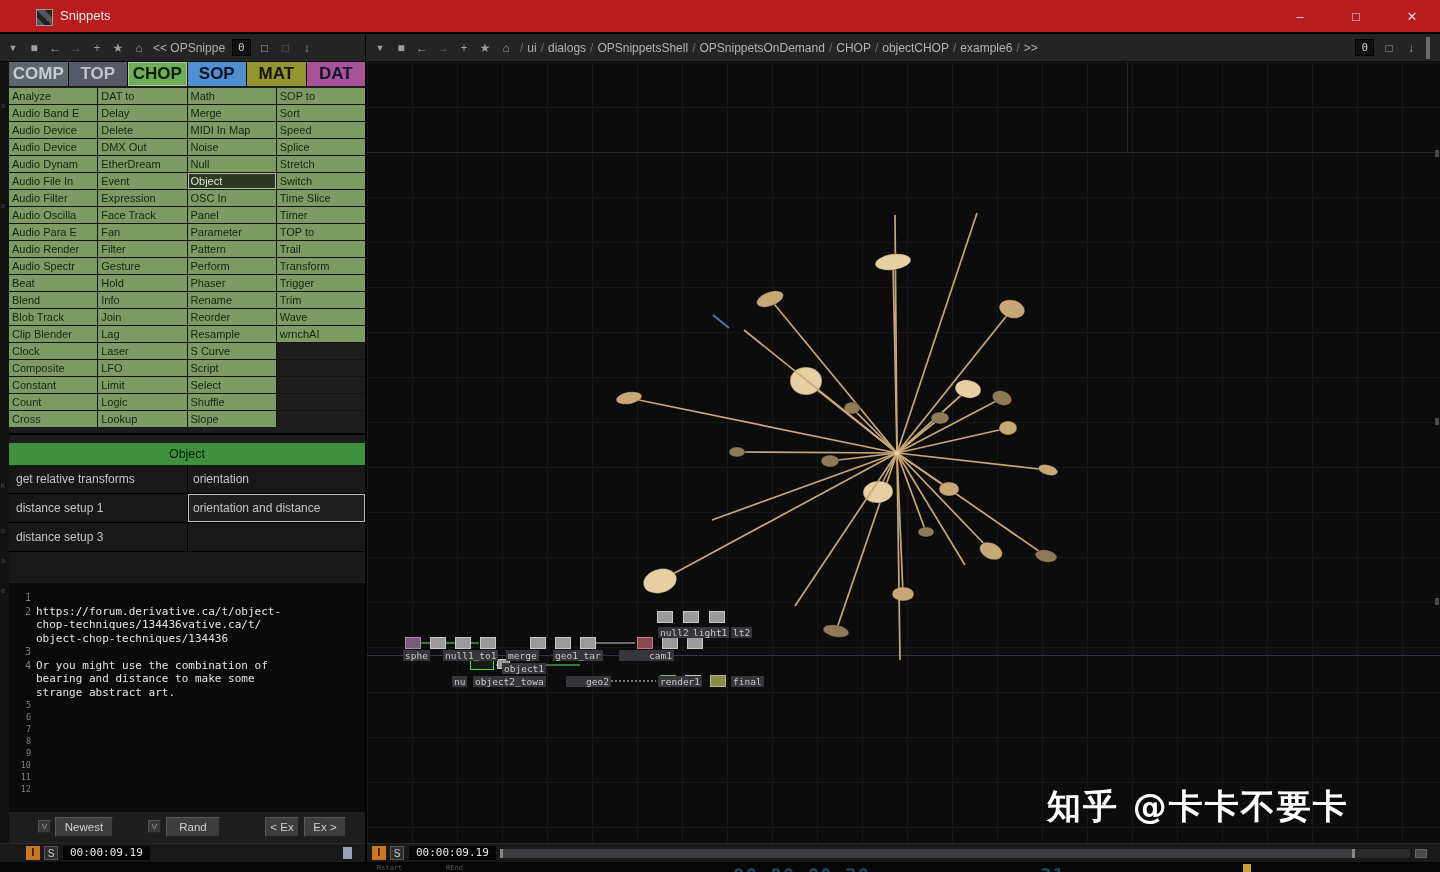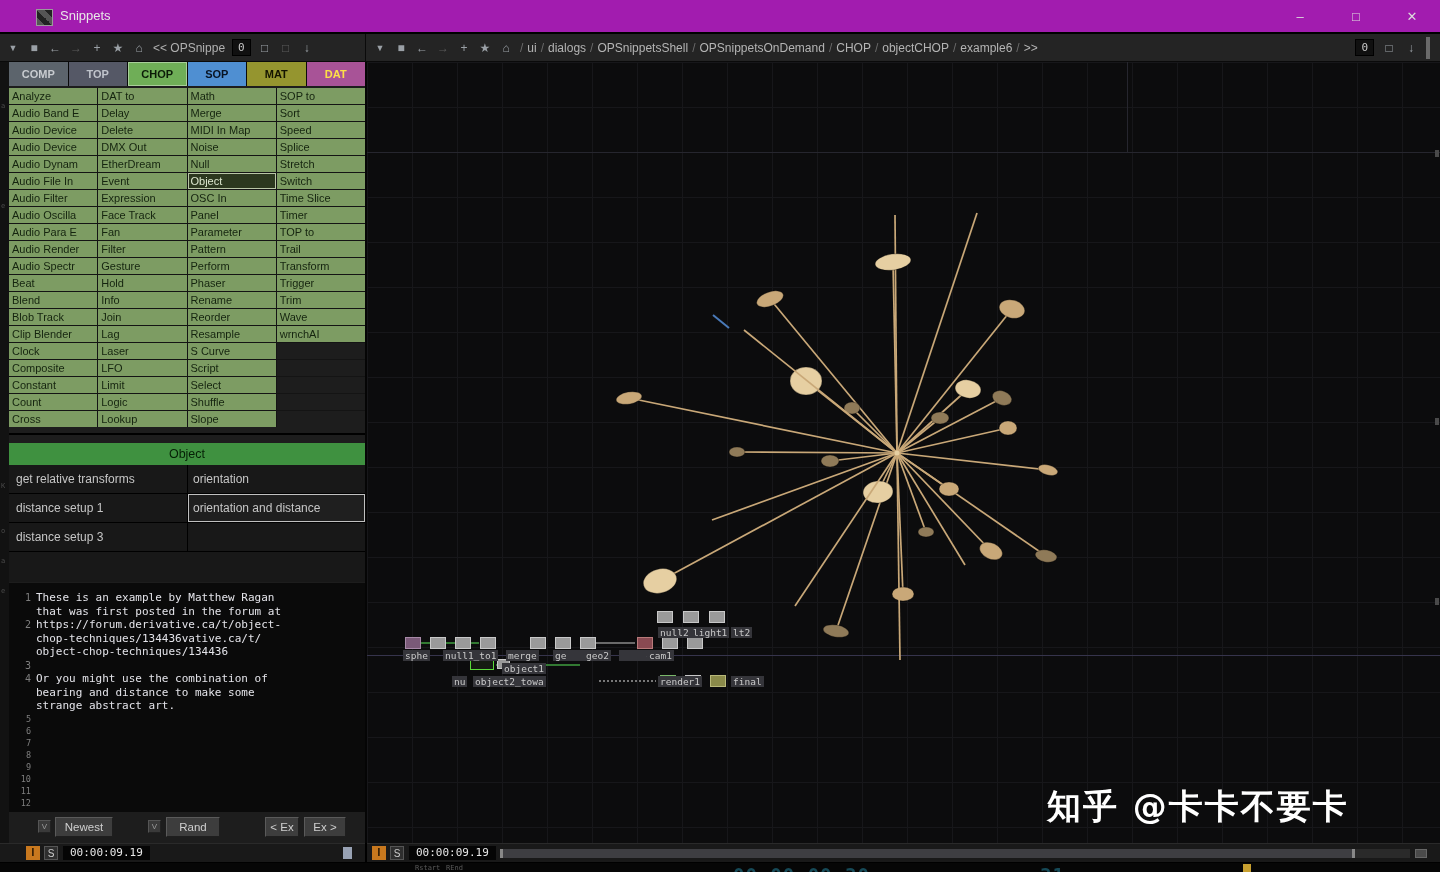--- a/index.html
+++ b/index.html
@@ -1,20 +1,20 @@
 <!DOCTYPE html>
 <html><head>
 <meta charset="utf-8">
 <style>
   html,body{margin:0;padding:0;background:#000;}
   .stage{position:relative;width:1440px;height:872px;background:#000;overflow:hidden;
          font-family:"Liberation Sans",sans-serif;user-select:none;}
 
   
-  .titlebar{position:absolute;left:0;top:0;width:1440px;height:32px;background:#a21caf;}
+  .titlebar{position:absolute;left:0;top:0;width:1440px;height:32px;background:#b91c1c;}
   .app-icon{position:absolute;left:36px;top:9px;width:15px;height:15px;border:1px solid #9a9a9a;
             background:linear-gradient(45deg,#555 25%,#222 25%,#222 50%,#555 50%,#555 75%,#222 75%);}
   .win-title{position:absolute;left:60px;top:8px;font-size:13px;color:#e8e8e8;}
   .win-controls{position:absolute;right:0;top:0;height:34px;display:flex;}
   .wbtn{width:56px;height:34px;line-height:34px;text-align:center;color:#dcdcdc;font-size:13px;}
 
   
   .toolbar{position:absolute;left:0;top:34px;width:1440px;height:28px;background:#242424;
            border-bottom:1px solid #0a0a0a;box-sizing:border-box;}
   .tb-left{position:absolute;left:0;top:0;width:366px;height:27px;border-right:1px solid #0a0a0a;
@@ -34,21 +34,21 @@
   .vscroll-nub{width:4px;height:22px;background:#6a6a6a;}
 
   
   .side-strip{position:absolute;left:0;top:62px;width:9px;height:781px;background:#121212;}
   .strip-glyph{position:absolute;left:1px;color:#4a4a4a;font-size:7px;font-family:"DejaVu Sans Mono",monospace;}
 
   
   .left-panel{position:absolute;left:9px;top:62px;width:356px;height:781px;background:#1d1d1d;
               border-right:2px solid #050505;box-sizing:content-box;}
   .tabs{position:absolute;left:0;top:0;width:356px;height:24px;display:flex;gap:1px;background:#0a0a0a;}
-  .tab{flex:1;text-align:center;line-height:24px;font-size:11px;font-weight:bold;overflow:hidden;}
+  .tab{flex:1;text-align:center;line-height:24px;font-size:17px;font-weight:bold;overflow:hidden;}
   .tab.sel{box-shadow:inset 0 0 0 1px rgba(255,255,255,.4);}
   .op-grid{position:absolute;left:0;top:26px;width:356px;height:339px;display:grid;
            grid-template-columns:repeat(4,1fr);grid-auto-rows:16px;gap:1px;background:#141414;}
   .op-cell{background:#7d9c63;color:#15240f;font-size:11px;line-height:16px;padding-left:3px;
            overflow:hidden;white-space:nowrap;}
   .op-cell.empty{background:#1d1d1d;}
   .op-cell.sel{background:#2c381f;color:#dde8cf;box-shadow:inset 0 0 0 1px #b9c6a6;}
   .panel-divider{position:absolute;left:0;top:371px;width:356px;height:2px;background:#000;}
   .obj-header{position:absolute;left:0;top:381px;width:356px;height:22px;background:#3f9140;
               color:#062006;text-align:center;line-height:22px;font-size:12.5px;}
@@ -202,21 +202,21 @@
       <span class="strip-glyph" style="top: 525px;">e</span>
     </div>
 
   <div class="left-panel">
     <div class="tabs">
         <div class="tab" style="background: rgb(92, 100, 108); color: rgb(200, 204, 208);">COMP</div>
         <div class="tab" style="background: rgb(85, 88, 102); color: rgb(192, 196, 204);">TOP</div>
         <div class="tab sel" style="background: rgb(111, 174, 87); color: rgb(12, 28, 8);">CHOP</div>
         <div class="tab" style="background: rgb(79, 143, 210); color: rgb(8, 20, 36);">SOP</div>
         <div class="tab" style="background: rgb(149, 149, 47); color: rgb(20, 20, 0);">MAT</div>
-        <div class="tab" style="background: rgb(168, 83, 151); color: #fde047;">DAT</div>
+        <div class="tab" style="background: rgb(168, 83, 151); color: #0f172a;">DAT</div>
       </div>
     <div class="op-grid">
         <div class="op-cell">Analyze</div>
         <div class="op-cell">DAT to</div>
         <div class="op-cell">Math</div>
         <div class="op-cell">SOP to</div>
         <div class="op-cell">Audio Band E</div>
         <div class="op-cell">Delay</div>
         <div class="op-cell">Merge</div>
         <div class="op-cell">Sort</div>
@@ -306,21 +306,20 @@
         </div>
         <div class="ex-row">
           <div class="ex-name">distance setup 3</div>
           <div class="ex-desc"></div>
         </div>
       </div>
     <div class="code">
       <div>
           <div class="code-row">
             <div class="gutter">1</div>
-            <div class="code-body"><div class="code-sub">These is an example by Matthew Ragan</div><div class="code-sub">that was first posted in the forum at</div></div>
           </div>
           <div class="code-row">
             <div class="gutter">2</div>
             <div class="code-body"><div class="code-sub">https://forum.derivative.ca/t/object-</div><div class="code-sub">chop-techniques/134436vative.ca/t/</div><div class="code-sub">object-chop-techniques/134436</div></div>
           </div>
           <div class="code-row">
             <div class="gutter">3</div>
             <div class="code-body"><div class="code-sub">&nbsp;</div></div>
           </div>
           <div class="code-row">
@@ -448,21 +447,21 @@
         <div class="node-label" style="left: 139px; top: 588px;">merge</div>
         <div class="node-label" style="left: 186px; top: 588px;">geo1_tar</div>
         <div class="node-label" style="left: 252px; top: 588px; padding-left: 27px;">circ</div>
         <div class="node-label" style="left: 280px; top: 588px;">cam1</div>
         <div class="node-label" style="left: 291px; top: 565px;">null2</div>
         <div class="node-label" style="left: 324px; top: 565px;">light1</div>
         <div class="node-label" style="left: 364px; top: 565px;">lt2</div>
         <div class="node-label" style="left: 135px; top: 601px;">object1</div>
         <div class="node-label" style="left: 85px; top: 614px;">nu</div>
         <div class="node-label" style="left: 106px; top: 614px;">object2_towa</div>
-        <div class="node-label" style="left: 199px; top: 588px; padding-left: 20px;">geo2</div>
+        <div class="node-label" style="left: 199px; top: 614px; padding-left: 20px;">geo2</div>
         <div class="node-label" style="left: 291px; top: 614px;">render1</div>
         <div class="node-label" style="left: 364px; top: 614px;">final</div>
       </div>
     <div class="watermark">知乎 @卡卡不要卡</div>
     <div class="edge-tick" style="top:88px"></div>
     <div class="edge-tick" style="top:356px"></div>
     <div class="edge-tick" style="top:536px"></div>
   </div>
 
   <div class="statusbar sb-left">
@@ -476,19 +475,19 @@
     <div class="badge-s" style="left:23px">S</div>
     <div class="timecode" style="left:42px">00:00:09.19</div>
     <div class="sb-track">
       <div class="sb-thumb"></div>
     </div>
     <div class="sb-endbtn"></div>
   </div>
 
   <div class="bottom-strip">
     <div class="bs-mark"></div>
-  <span class="bs-label" style="left: 415px;">Rstart</span>
+  <span class="bs-label" style="left: 377px;">Rstart</span>
       <span class="bs-label" style="left: 446px;">REnd</span>
       <span class="bs-digits" style="left: 733px;">00:00:00.30</span>
       <span class="bs-digits" style="left: 1040px;">31</span>
     </div>
 
 </div>
 
 </body></html>

